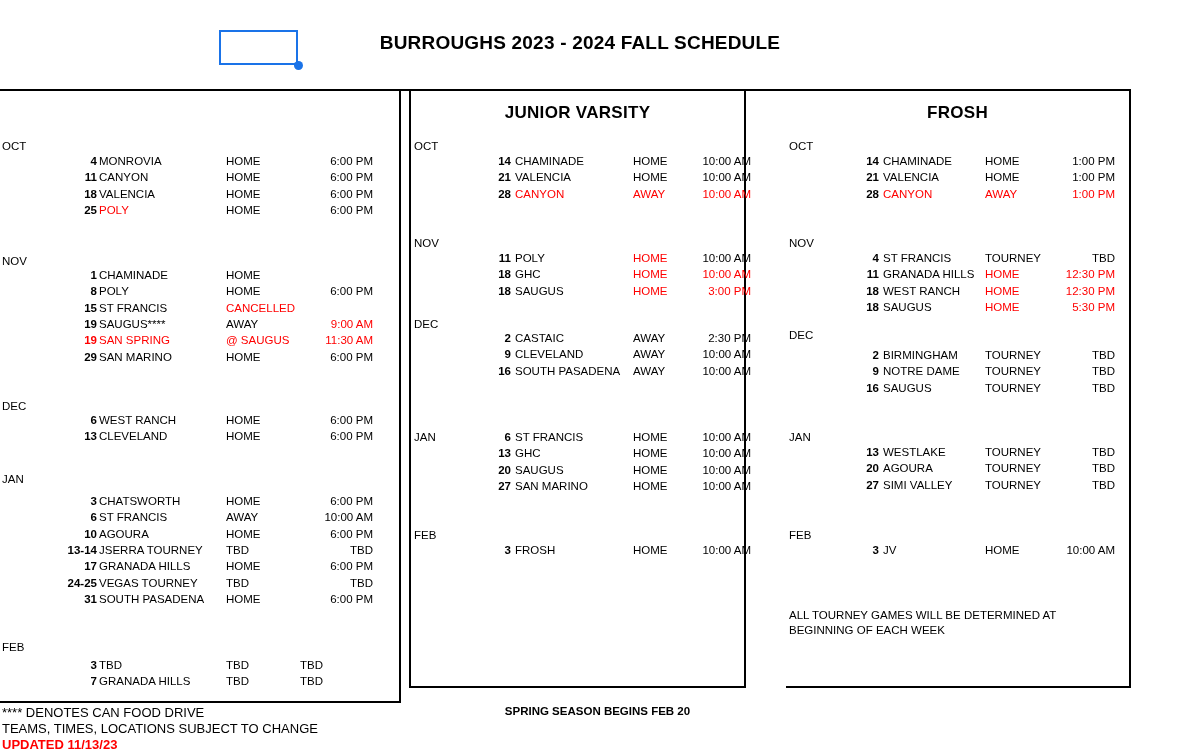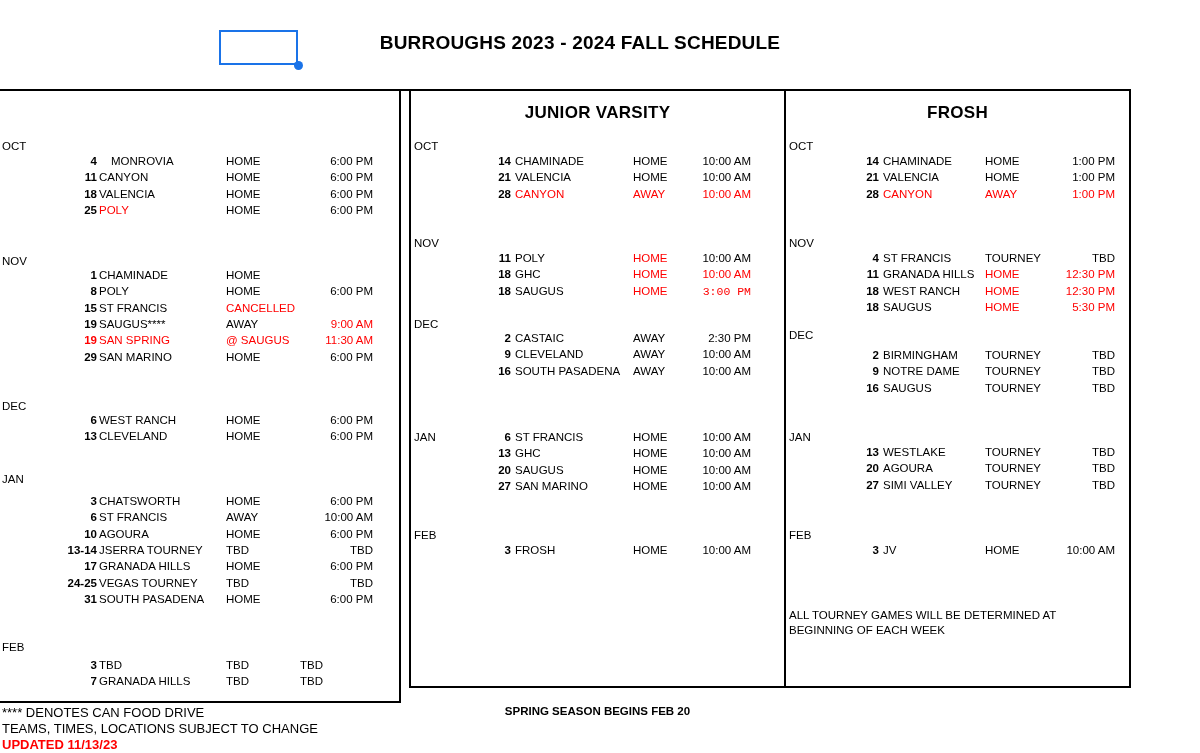--- a/index.html
+++ b/index.html
@@ -43,21 +43,21 @@
   .tbl-top{
     position:absolute;left:0;top:89px;width:1131px;height:0;
     border-top:2.5px solid #000;
   }
   .col{
     position:absolute;
     box-sizing:border-box;
   }
   .col-varsity{ left:0;   top:89px; width:401px; height:614px;
     border-right:2.5px solid #000; border-bottom:2.5px solid #000;}
-  .col-jv{      left:409px; top:89px; width:377px; height:599px;
+  .col-jv{      left:409px; top:89px; width:337px; height:599px;
     border-left:2.5px solid #000; border-right:2.5px solid #000; border-bottom:2.5px solid #000;}
   .col-frosh{   left:786px; top:89px; width:345px; height:599px;
     border-right:2.5px solid #000; border-bottom:2.5px solid #000;}
 
   .col-title{
     position:absolute;
     top:14px;
     width:100%;
     text-align:center;
     font-size:17px;
@@ -135,21 +135,21 @@
   <div class="img-placeholder"></div>
   <div class="img-handle"></div>
 
   <div class="tbl-top"></div>
 
   <div class="col col-varsity">
     <div class="sched">
         <div class="month" style="left: 2px; top: 51px;">OCT</div>
         <div class="row" style="left: 0px; top: 66px; width: 100%;">
           <span class="date" style="left: 0px; width: 97px;">4</span>
-          <span class="opp" style="left: 99px; margin-left: 12px;">MONROVIA</span>
+          <span class="opp" style="left: 99px;">MONROVIA</span>
           <span class="loc" style="left: 226px;">HOME</span>
           <span class="time" style="left: 0px; width: 373px;">6:00 PM</span>
         </div>
         <div class="row" style="left: 0px; top: 82.3px; width: 100%;">
           <span class="date" style="left: 0px; width: 97px;">11</span>
           <span class="opp" style="left: 99px;">CANYON</span>
           <span class="loc" style="left: 226px;">HOME</span>
           <span class="time" style="left: 0px; width: 373px;">6:00 PM</span>
         </div>
         <div class="row" style="left: 0px; top: 98.6px; width: 100%;">
@@ -303,21 +303,21 @@
         <div class="row" style="left: 0px; top: 179.3px; width: 100%;">
           <span class="date" style="left: 0px; width: 100px;">18</span>
           <span class="opp" style="left: 104px;">GHC</span>
           <span class="loc red" style="left: 222px;">HOME</span>
           <span class="time red" style="left: 0px; width: 340px;">10:00 AM</span>
         </div>
         <div class="row" style="left: 0px; top: 195.6px; width: 100%;">
           <span class="date" style="left: 0px; width: 100px;">18</span>
           <span class="opp" style="left: 104px;">SAUGUS</span>
           <span class="loc red" style="left: 222px;">HOME</span>
-          <span class="time red" style="left: 0px; width: 340px; font-family: Liberation Mono, monospace;">3:00 PM</span>
+          <span class="time red" style="left: 0px; width: 340px;">3:00 PM</span>
         </div>
         <div class="month" style="left: 3px; top: 229px;">DEC</div>
         <div class="row" style="left: 0px; top: 243px; width: 100%;">
           <span class="date" style="left: 0px; width: 100px;">2</span>
           <span class="opp" style="left: 104px;">CASTAIC</span>
           <span class="loc" style="left: 222px;">AWAY</span>
           <span class="time" style="left: 0px; width: 340px;">2:30 PM</span>
         </div>
         <div class="row" style="left: 0px; top: 259.3px; width: 100%;">
           <span class="date" style="left: 0px; width: 100px;">9</span>

